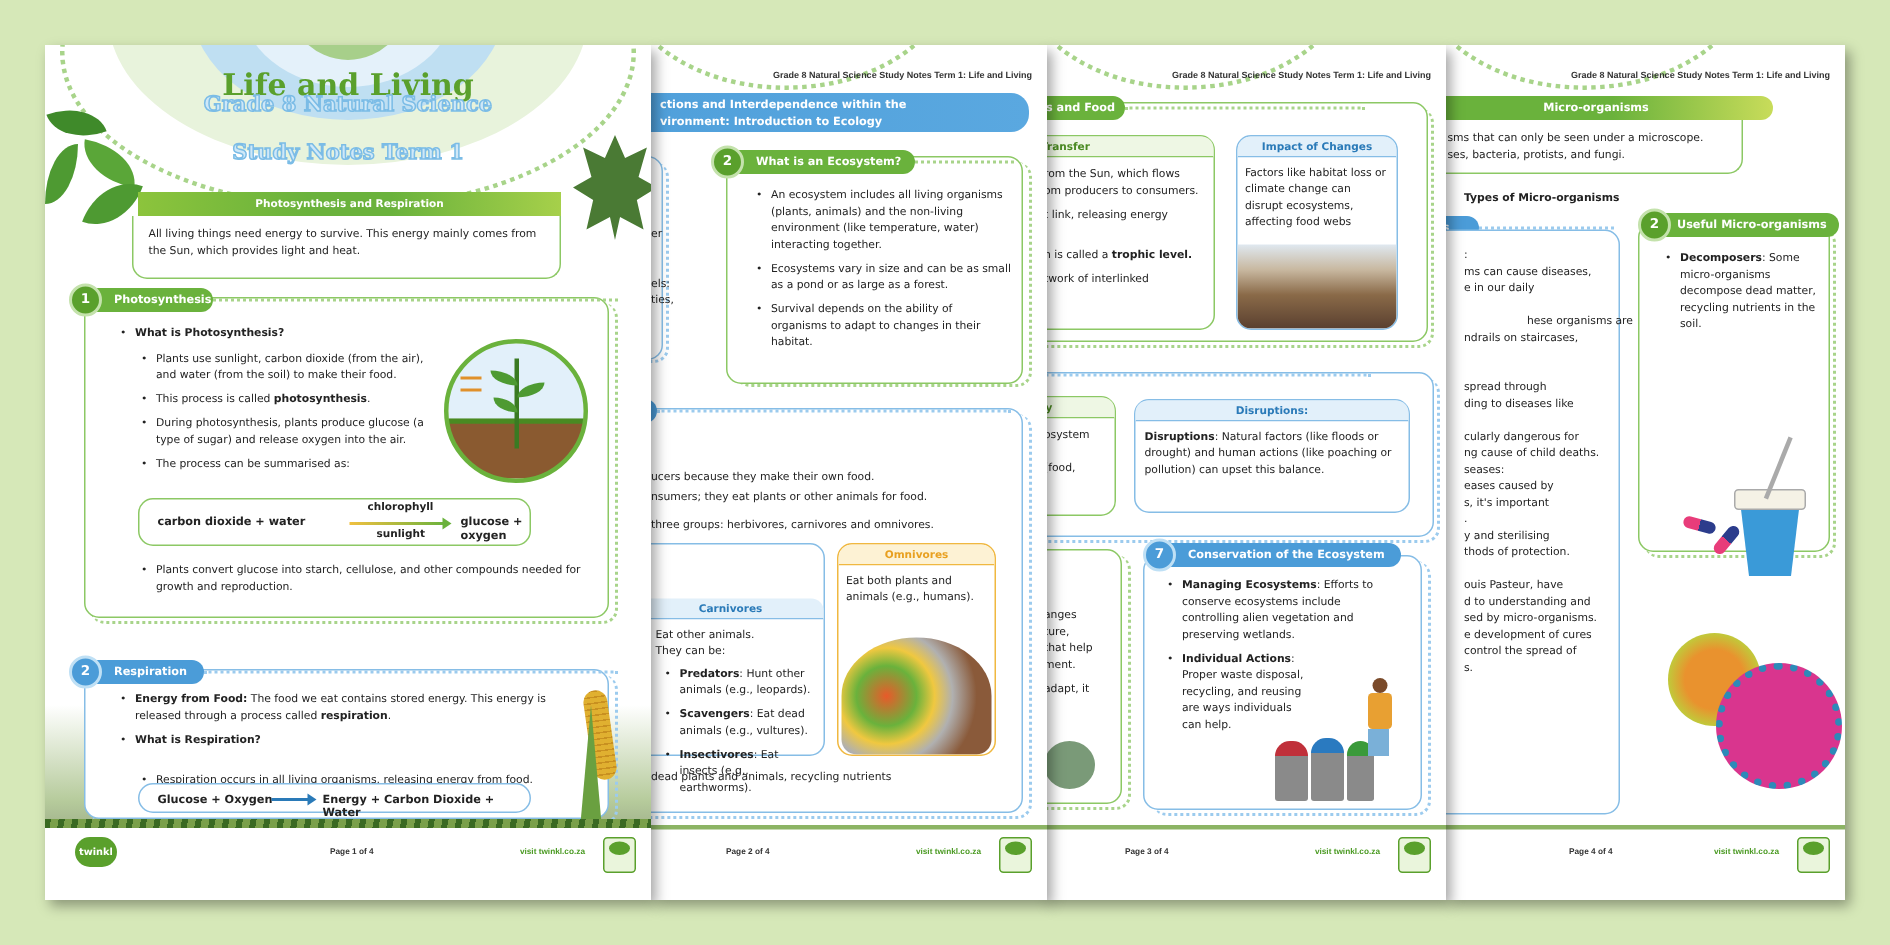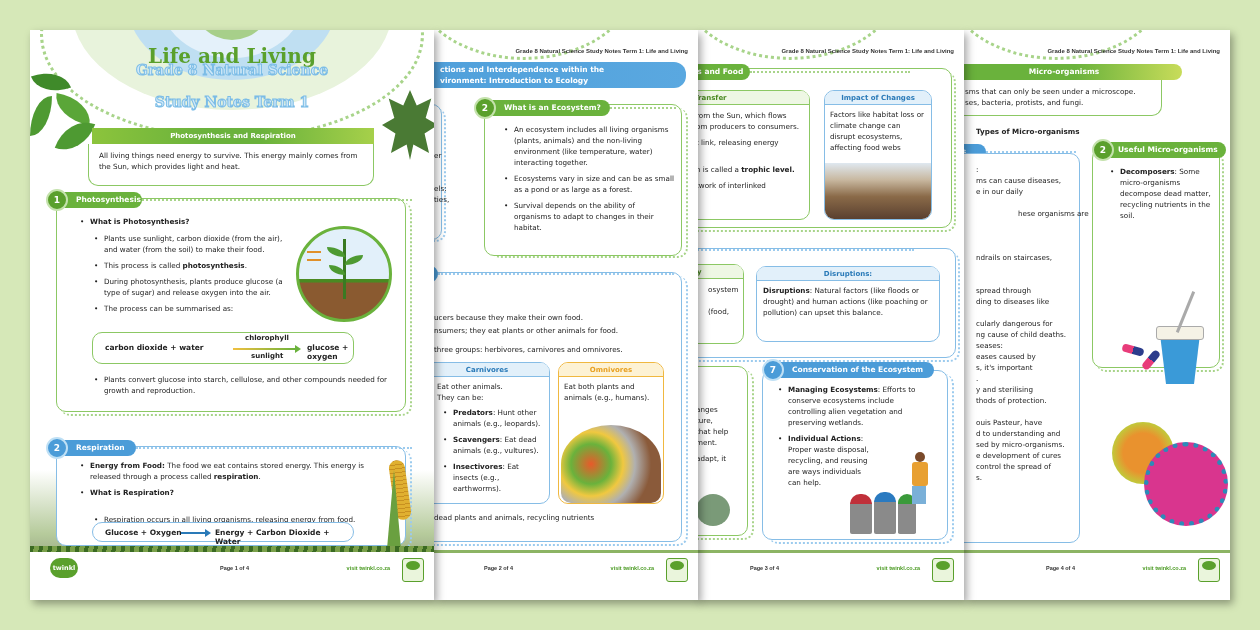--- a/index.html
+++ b/index.html
@@ -73,21 +73,21 @@
 
     <div class="tab blue" style="left:110px;top:114px;width:50px;padding-left:18px;"><span>ms</span></div>
     <div class="tab-dots" style="left:160px;top:121px;width:90px;border-color:#9ccbee;"></div>
     <div class="box blue" style="left:90px;top:123px;width:164px;height:390px;"></div>
     <div id="harmful-list" style="position:absolute;left:150px;top:134px;">
         <div class="txt" style="white-space: nowrap;">:</div>
         <div class="txt" style="white-space: nowrap;">ms can cause diseases,</div>
         <div class="txt" style="white-space: nowrap;">e in our daily</div>
         <div class="txt" style="white-space: nowrap;">&nbsp;</div>
         <div class="txt" style="white-space: nowrap; padding-left: 42px;">hese organisms are</div>
-        <div class="txt" style="white-space: nowrap; margin-top: 33px;">ndrails on staircases,</div>
+        <div class="txt" style="white-space: nowrap;">ndrails on staircases,</div>
         <div class="txt" style="white-space: nowrap;">&nbsp;</div>
         <div class="txt" style="white-space: nowrap;">&nbsp;</div>
         <div class="txt" style="white-space: nowrap;">spread through</div>
         <div class="txt" style="white-space: nowrap;">ding to diseases like</div>
         <div class="txt" style="white-space: nowrap;">&nbsp;</div>
         <div class="txt" style="white-space: nowrap;">cularly dangerous for</div>
         <div class="txt" style="white-space: nowrap;">ng cause of child deaths.</div>
         <div class="txt" style="white-space: nowrap;">seases:</div>
         <div class="txt" style="white-space: nowrap;">eases caused by</div>
         <div class="txt" style="white-space: nowrap;">s, it's important</div>
@@ -160,21 +160,21 @@
     </div>
 
     <div class="box-shadow-b" style="left:120px;top:222px;width:280px;height:110px;"></div>
     <div class="box blue" style="left:100px;top:218px;width:296px;height:110px;"></div>
 
     <div class="tab-dots" style="left:134px;top:219px;width:220px;border-color:#9ccbee;"></div>
 
     <div class="box green" style="left:60px;top:234px;width:124px;height:80px;">
       <div class="subhdr" style="left:0;right:0;top:0;border-color:#8cc864;background:#eef7e4;color:#4a8a22;text-align:left;padding-left:76px;">y</div>
     </div>
-    <div class="txt" style="position:absolute;left:148px;top:254px;">
+    <div class="txt" style="position:absolute;left:136px;top:254px;">
       <div>osystem</div>
       <div>&nbsp;</div>
       <div>(food,</div>
     </div>
 
     <div class="box blue" style="left:196px;top:236px;width:184px;height:76px;">
       <div class="subhdr" style="position:relative;border-color:#86bde6;background:#e2f0fa;color:#2a7ab8;">Disruptions:</div>
       <div class="txt" style="padding:4px 6px;"><b>Disruptions</b><span>: Natural factors (like floods or drought) and human actions (like poaching or pollution) can upset this balance.</span></div>
     </div>
 
@@ -254,21 +254,21 @@
     <div class="box blue" style="left:30px;top:242px;width:358px;height:270px;"></div>
     <div class="tab blue" style="left:110px;top:236px;width:34px;"></div>
     <div class="tab-dots" style="left:144px;top:243px;width:236px;border-color:#9ccbee;"></div>
     <div class="txt" style="position:absolute;left:140px;top:282px;white-space:nowrap;">
       <div>ucers because they make their own food.</div>
       <div style="margin-top:2px;">nsumers; they eat plants or other animals for food.</div>
       <div style="margin-top:8px;">three groups: herbivores, carnivores and omnivores.</div>
     </div>
 
     <div class="box blue" style="left:130px;top:332px;width:126px;height:142px;">
-      <div class="subhdr" style="position:relative;border-color:#86bde6;background:#e2f0fa;color:#2a7ab8;">Carnivores</div>
+      <div class="subhdr" style="position:relative;border-color:#86bde6;background:#e2f0fa;color:#2a7ab8;margin-top:36px;">Carnivores</div>
       <div class="txt" style="padding:4px 4px 0 12px;">
         <div>Eat other animals.</div>
         <div>They can be:</div>
       </div>
       <ul class="b txt" style="padding:4px 4px 0 18px;">
         <li><b>Predators</b><span>: Hunt other animals (e.g., leopards).</span></li>
         <li><b>Scavengers</b><span>: Eat dead animals (e.g., vultures).</span></li>
         <li><b>Insectivores</b><span>: Eat insects (e.g., earthworms).</span></li>
       </ul>
     </div>

